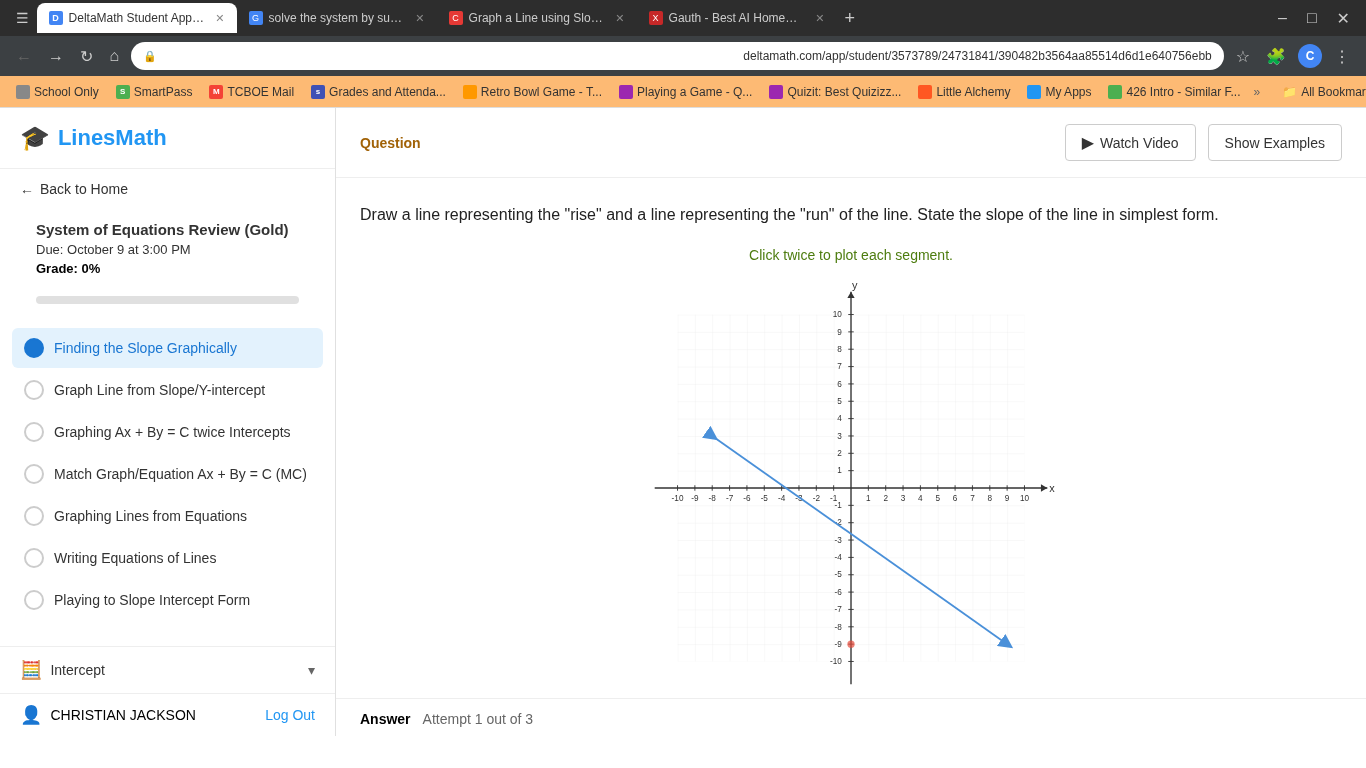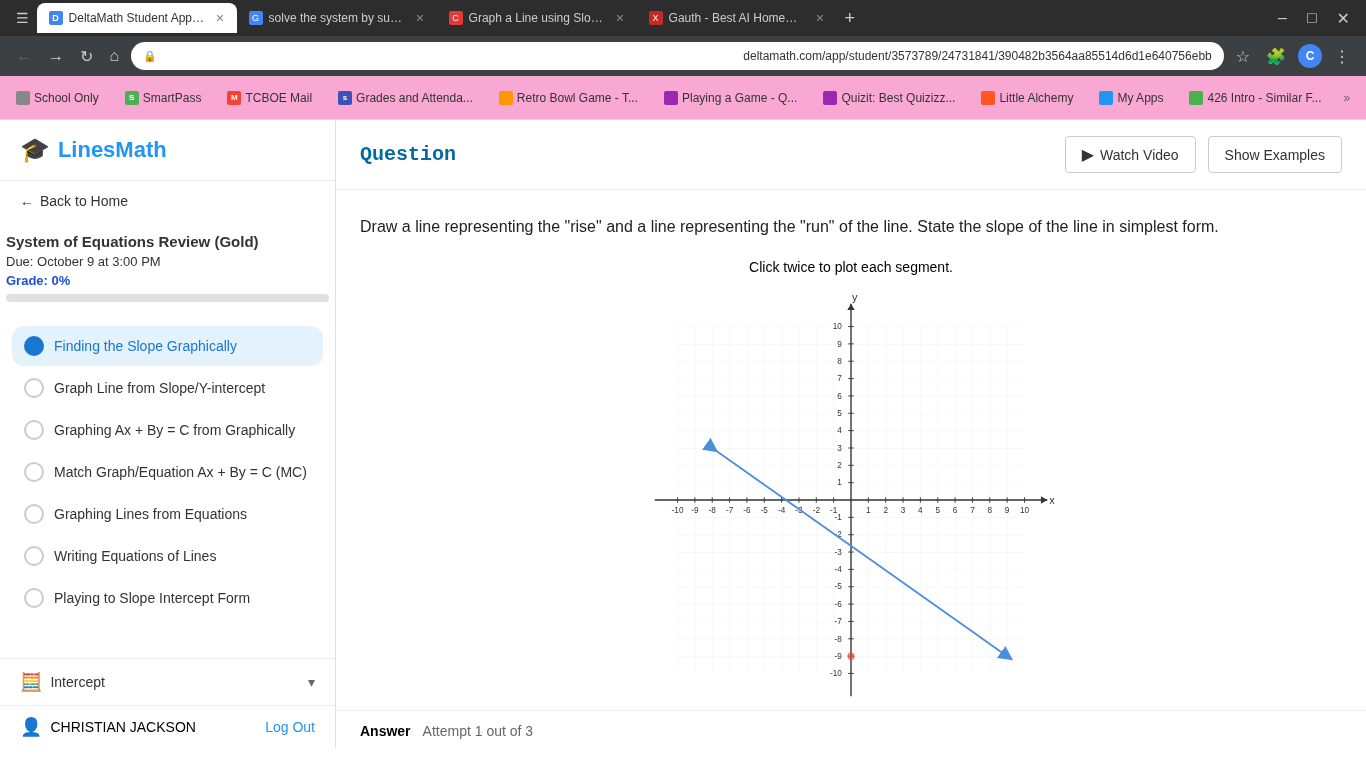--- a/index.html
+++ b/index.html
@@ -19,21 +19,21 @@
 
     .address-bar { display: flex; align-items: center; height: 40px; background: #3c4043; padding: 4px 12px; gap: 8px; }
     .nav-btn { color: #ccc; font-size: 16px; cursor: pointer; padding: 4px; }
     .nav-btn.disabled { color: #666; }
     .url-bar { flex: 1; height: 28px; background: #fff; border-radius: 14px; display: flex; align-items: center; padding: 0 12px; gap: 6px; font-size: 12px; }
     .url-text { color: #333; flex: 1; overflow: hidden; text-overflow: ellipsis; white-space: nowrap; text-align: right; }
     .url-icon { color: #666; font-size: 11px; }
     .addr-btn { color: #ccc; font-size: 16px; padding: 4px; cursor: pointer; }
     .profile-btn { width: 24px; height: 24px; background: #4285f4; border-radius: 50%; color: white; font-size: 12px; font-weight: bold; display: flex; align-items: center; justify-content: center; cursor: pointer; }
 
-    .bookmarks-bar { display: flex; align-items: center; height: 44px; background: #f9a8d4; padding: 0 8px; gap: 10px; border-bottom: 1px solid #ddd; font-size: 12px; overflow: hidden; }
+    .bookmarks-bar { display: flex; align-items: center; height: 32px; background: #fdba74; padding: 0 8px; gap: 1px; border-bottom: 1px solid #ddd; font-size: 12px; overflow: hidden; }
     .bookmark-item { display: flex; align-items: center; gap: 4px; padding: 2px 8px; border-radius: 4px; cursor: pointer; white-space: nowrap; color: #333; }
     .bookmark-favicon { width: 14px; height: 14px; border-radius: 2px; }
     .bookmarks-more { margin-left: auto; color: #666; cursor: pointer; padding: 2px 4px; }
     .bookmarks-divider { width: 1px; height: 16px; background: #ccc; margin: 0 4px; }
     .bookmarks-folder { display: flex; align-items: center; gap: 4px; }
     .folder-icon { color: #666; }
 
     
     .app { display: flex; width: 1366px; height: 628px; }
 
@@ -41,55 +41,55 @@
     .sidebar { width: 336px; min-width: 336px; background: #fff; border-right: 1px solid #e0e0e0; display: flex; flex-direction: column; overflow-y: auto; }
     .sidebar-header { padding: 16px 20px; border-bottom: 1px solid #eee; }
     .logo { display: flex; align-items: center; gap: 8px; }
     .logo-icon { font-size: 24px; }
     .logo-text { font-size: 22px; font-weight: bold; color: #333; }
     .logo-text span { color: #2196f3; }
     
     .sidebar-back { padding: 12px 20px; display: flex; align-items: center; gap: 6px; color: #333; font-size: 14px; cursor: pointer; }
     .sidebar-back .arrow { color: #333; }
 
-    .sidebar-info { padding: 12px 6px 8px; }
+    .sidebar-info { padding: 12px 36px 8px; }
     .assignment-title { font-size: 15px; font-weight: bold; color: #333; margin-bottom: 4px; }
     .due-date { font-size: 13px; color: #333; margin-bottom: 4px; }
-    .grade { font-size: 13px; color: #1d4ed8; margin-bottom: 6px; }
+    .grade { font-size: 13px; color: #000000; margin-bottom: 20px; }
     .grade span { font-weight: bold; }
     .progress-bar { width: 100%; height: 8px; background: #e0e0e0; border-radius: 4px; margin-bottom: 16px; }
     .progress-fill { height: 100%; background: #2196f3; border-radius: 4px; width: 0%; }
 
     .sidebar-nav { padding: 0 12px; flex: 1; }
     .nav-item { display: flex; align-items: center; gap: 10px; padding: 10px 12px; border-radius: 6px; cursor: pointer; margin-bottom: 2px; font-size: 14px; color: #333; }
-    .nav-item.active { background: #e3f2fd; color: #1976d2; font-weight: 500; border-radius: 12px; }
+    .nav-item.active { background: #e3f2fd; color: #1976d2; font-weight: 500; }
     .nav-item .nav-circle { width: 20px; height: 20px; border-radius: 50%; border: 2px solid #ccc; flex-shrink: 0; background: #fff; }
     .nav-item.active .nav-circle { border-color: #1976d2; background: #1976d2; }
 
     .sidebar-footer { border-top: 1px solid #eee; }
     .calculator-row { display: flex; align-items: center; justify-content: space-between; padding: 12px 20px; cursor: pointer; }
     .calculator-left { display: flex; align-items: center; gap: 8px; color: #333; }
     .calc-icon { font-size: 18px; }
     .chevron { color: #666; }
     .user-row { display: flex; align-items: center; justify-content: space-between; padding: 10px 20px; border-top: 1px solid #eee; }
     .user-left { display: flex; align-items: center; gap: 8px; }
     .user-icon { color: #666; font-size: 18px; }
     .logout-btn { color: #2196f3; cursor: pointer; font-size: 14px; }
 
     
     .main { flex: 1; overflow-y: auto; background: #fff; }
     .question-header { display: flex; align-items: center; justify-content: space-between; padding: 16px 24px; border-bottom: 1px solid #eee; }
-    .question-label { font-size: 20px; font-weight: bold; color: #0369a1; font-family: Liberation Mono, monospace; }
+    .question-label { font-size: 14px; font-weight: bold; color: #a16207; }
     .question-actions { display: flex; gap: 12px; }
     .btn-outline { display: flex; align-items: center; gap: 6px; padding: 8px 16px; border: 1px solid #ccc; border-radius: 4px; cursor: pointer; font-size: 14px; color: #333; background: #fff; }
 
     .question-body { padding: 24px 24px 16px; }
     .question-text { font-size: 16px; line-height: 1.6; color: #222; max-width: 900px; }
 
-    .graph-instructions { text-align: center; color: #000000; font-size: 14px; margin-bottom: 12px; line-height: 1.6; }
+    .graph-instructions { text-align: center; color: #4d7c0f; font-size: 14px; margin-bottom: 12px; line-height: 1.6; }
 
     .graph-container { display: flex; justify-content: center; padding: 0 24px; }
     .graph-area { position: relative; width: 420px; height: 420px; }
 
     .answer-bar { padding: 12px 24px; border-top: 1px solid #eee; display: flex; align-items: center; gap: 12px; font-size: 14px; }
     .answer-label { font-weight: bold; }
     .attempt-text { color: #666; }
 
     
     svg { overflow: visible; }
@@ -229,21 +229,21 @@
       <div class="nav-item active">
         <div class="nav-circle"></div>
         <span>Finding the Slope Graphically</span>
       </div>
       <div class="nav-item">
         <div class="nav-circle" style="background:#fff; border-color:#ccc;"></div>
         <span>Graph Line from Slope/Y-intercept</span>
       </div>
       <div class="nav-item">
         <div class="nav-circle" style="background:#fff; border-color:#ccc;"></div>
-        <span>Graphing Ax + By = C from Graphically</span>
+        <span>Graphing Ax + By = C twice Intercepts</span>
       </div>
       <div class="nav-item">
         <div class="nav-circle" style="background:#fff; border-color:#ccc;"></div>
         <span>Match Graph/Equation Ax + By = C (MC)</span>
       </div>
       <div class="nav-item">
         <div class="nav-circle" style="background:#fff; border-color:#ccc;"></div>
         <span>Graphing Lines from Equations</span>
       </div>
       <div class="nav-item">

